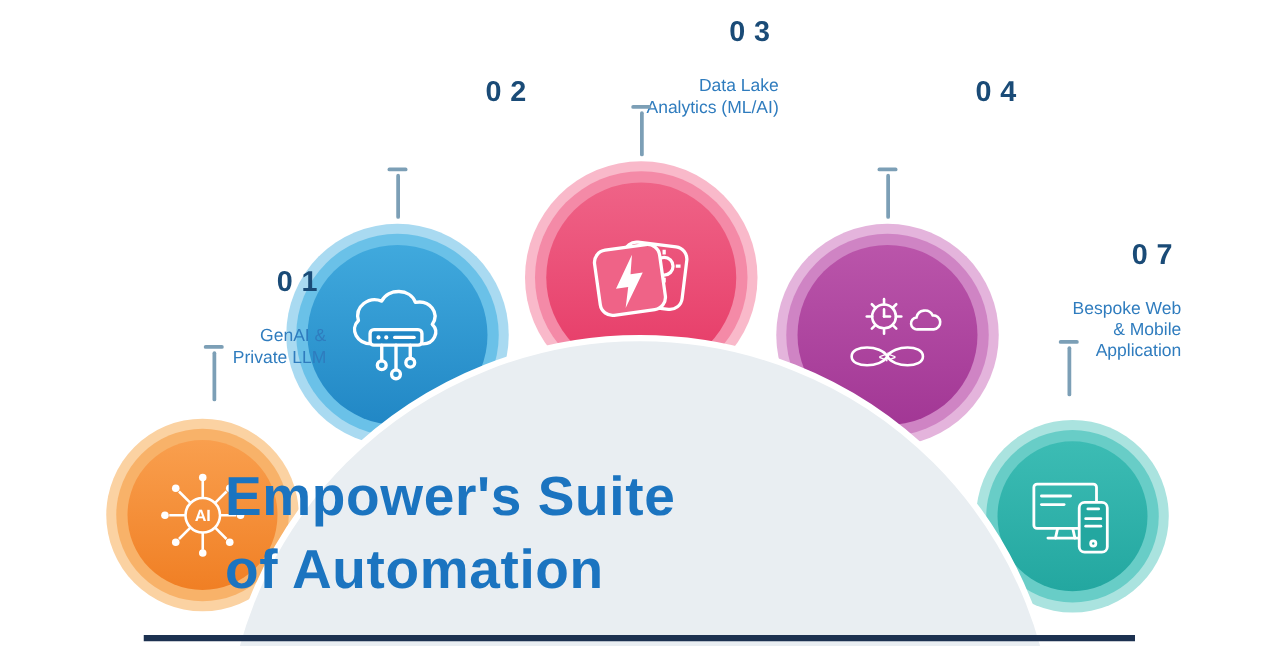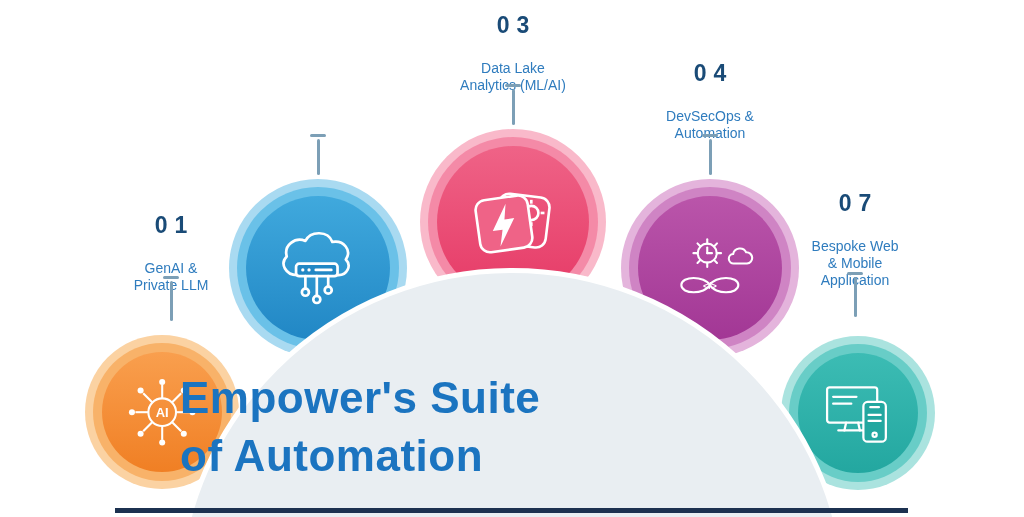--- a/index.html
+++ b/index.html
@@ -1,20 +1,20 @@
 <!DOCTYPE html>
 <html style="--num-color: #1A4B77; --label-color: #2F7CBE; --title-color: #1B74C0; --stem-color: #7C9FB6; --semi-bg: #E9EEF2; --semi-border: #FFFFFF; --baseline-color: #1C3150;"><head>
 <meta charset="utf-8">
 <style>
   *{box-sizing:border-box;margin:0;padding:0}
   html,body{width:1024px;height:517px}
   body{font-family:"Liberation Sans",sans-serif;background:#fff}
   .stage{position:relative;width:1024px;height:517px;overflow:hidden;background:#fff}
 
-  .header{position:absolute;text-align:center;z-index:8}
+  .header{position:absolute;text-align:right;z-index:8}
   .num{font-size:23px;font-weight:bold;letter-spacing:7px;padding-left:7px;color:var(--num-color,#1A4B77)}
   .label{margin-top:21px;font-size:14px;line-height:1.22;color:var(--label-color,#2F7CBE);white-space:pre-line}
 
   .stem{position:absolute;width:16px;z-index:8}
   .stem .cap{display:block;width:16px;height:3px;border-radius:2px;background:var(--stem-color,#7C9FB6)}
   .stem .line{display:block;width:3px;height:36px;margin:2px auto 0;border-radius:2px;background:var(--stem-color,#7C9FB6)}
   .i1 .stem .line,.i5 .stem .line{height:40px}
 
   .circle{position:absolute;border-radius:50%;background:var(--cc-outer,#ddd);z-index:5}
   .ring-mid{position:absolute;inset:8px;border-radius:50%;background:var(--cc-mid,#ccc)}
@@ -92,20 +92,21 @@
               <circle cx="25" cy="25" r="3.5"></circle>
             <text x="50" y="55.5" font-size="15" font-weight="bold" text-anchor="middle" font-family="Liberation Sans, sans-serif">AI</text>
           </g>
         </svg>
       </div>
     </div>
   </div>
 
   <div class="item i2" style="--cc-outer: #A9DAF1; --cc-mid: #6AC1E8; --cc-top: #40A9DD; --cc-bottom: #2187C5;">
     <div class="header">
+      <div class="num">02</div>
     </div>
     <div class="stem">
       <span class="cap"></span>
       <span class="line"></span>
     </div>
     <div class="circle">
       <div class="ring-mid"></div>
       <div class="core">
         <svg viewBox="0 0 100 100">
           <g stroke="#fff" stroke-width="2.6" fill="none" stroke-linecap="round" stroke-linejoin="round">
@@ -152,22 +153,20 @@
             <polygon points="46,34 31,57 40,57 36,72 52,48 43,48" fill="#fff" stroke="none" transform="rotate(-8 42 52)"></polygon>
           </g>
         </svg>
       </div>
     </div>
   </div>
 
   <div class="item i4" style="--cc-outer: #E4B4DC; --cc-mid: #CF84C4; --cc-top: #BA55AA; --cc-bottom: #A23795;">
     <div class="header">
       <div class="num">04</div>
-      <div class="label">DevSecOps &amp;
-Automation</div>
     </div>
     <div class="stem">
       <span class="cap"></span>
       <span class="line"></span>
     </div>
     <div class="circle">
       <div class="ring-mid"></div>
       <div class="core">
         <svg viewBox="0 0 120 100">
           <g stroke="#fff" stroke-width="2.4" fill="none" stroke-linecap="round">

